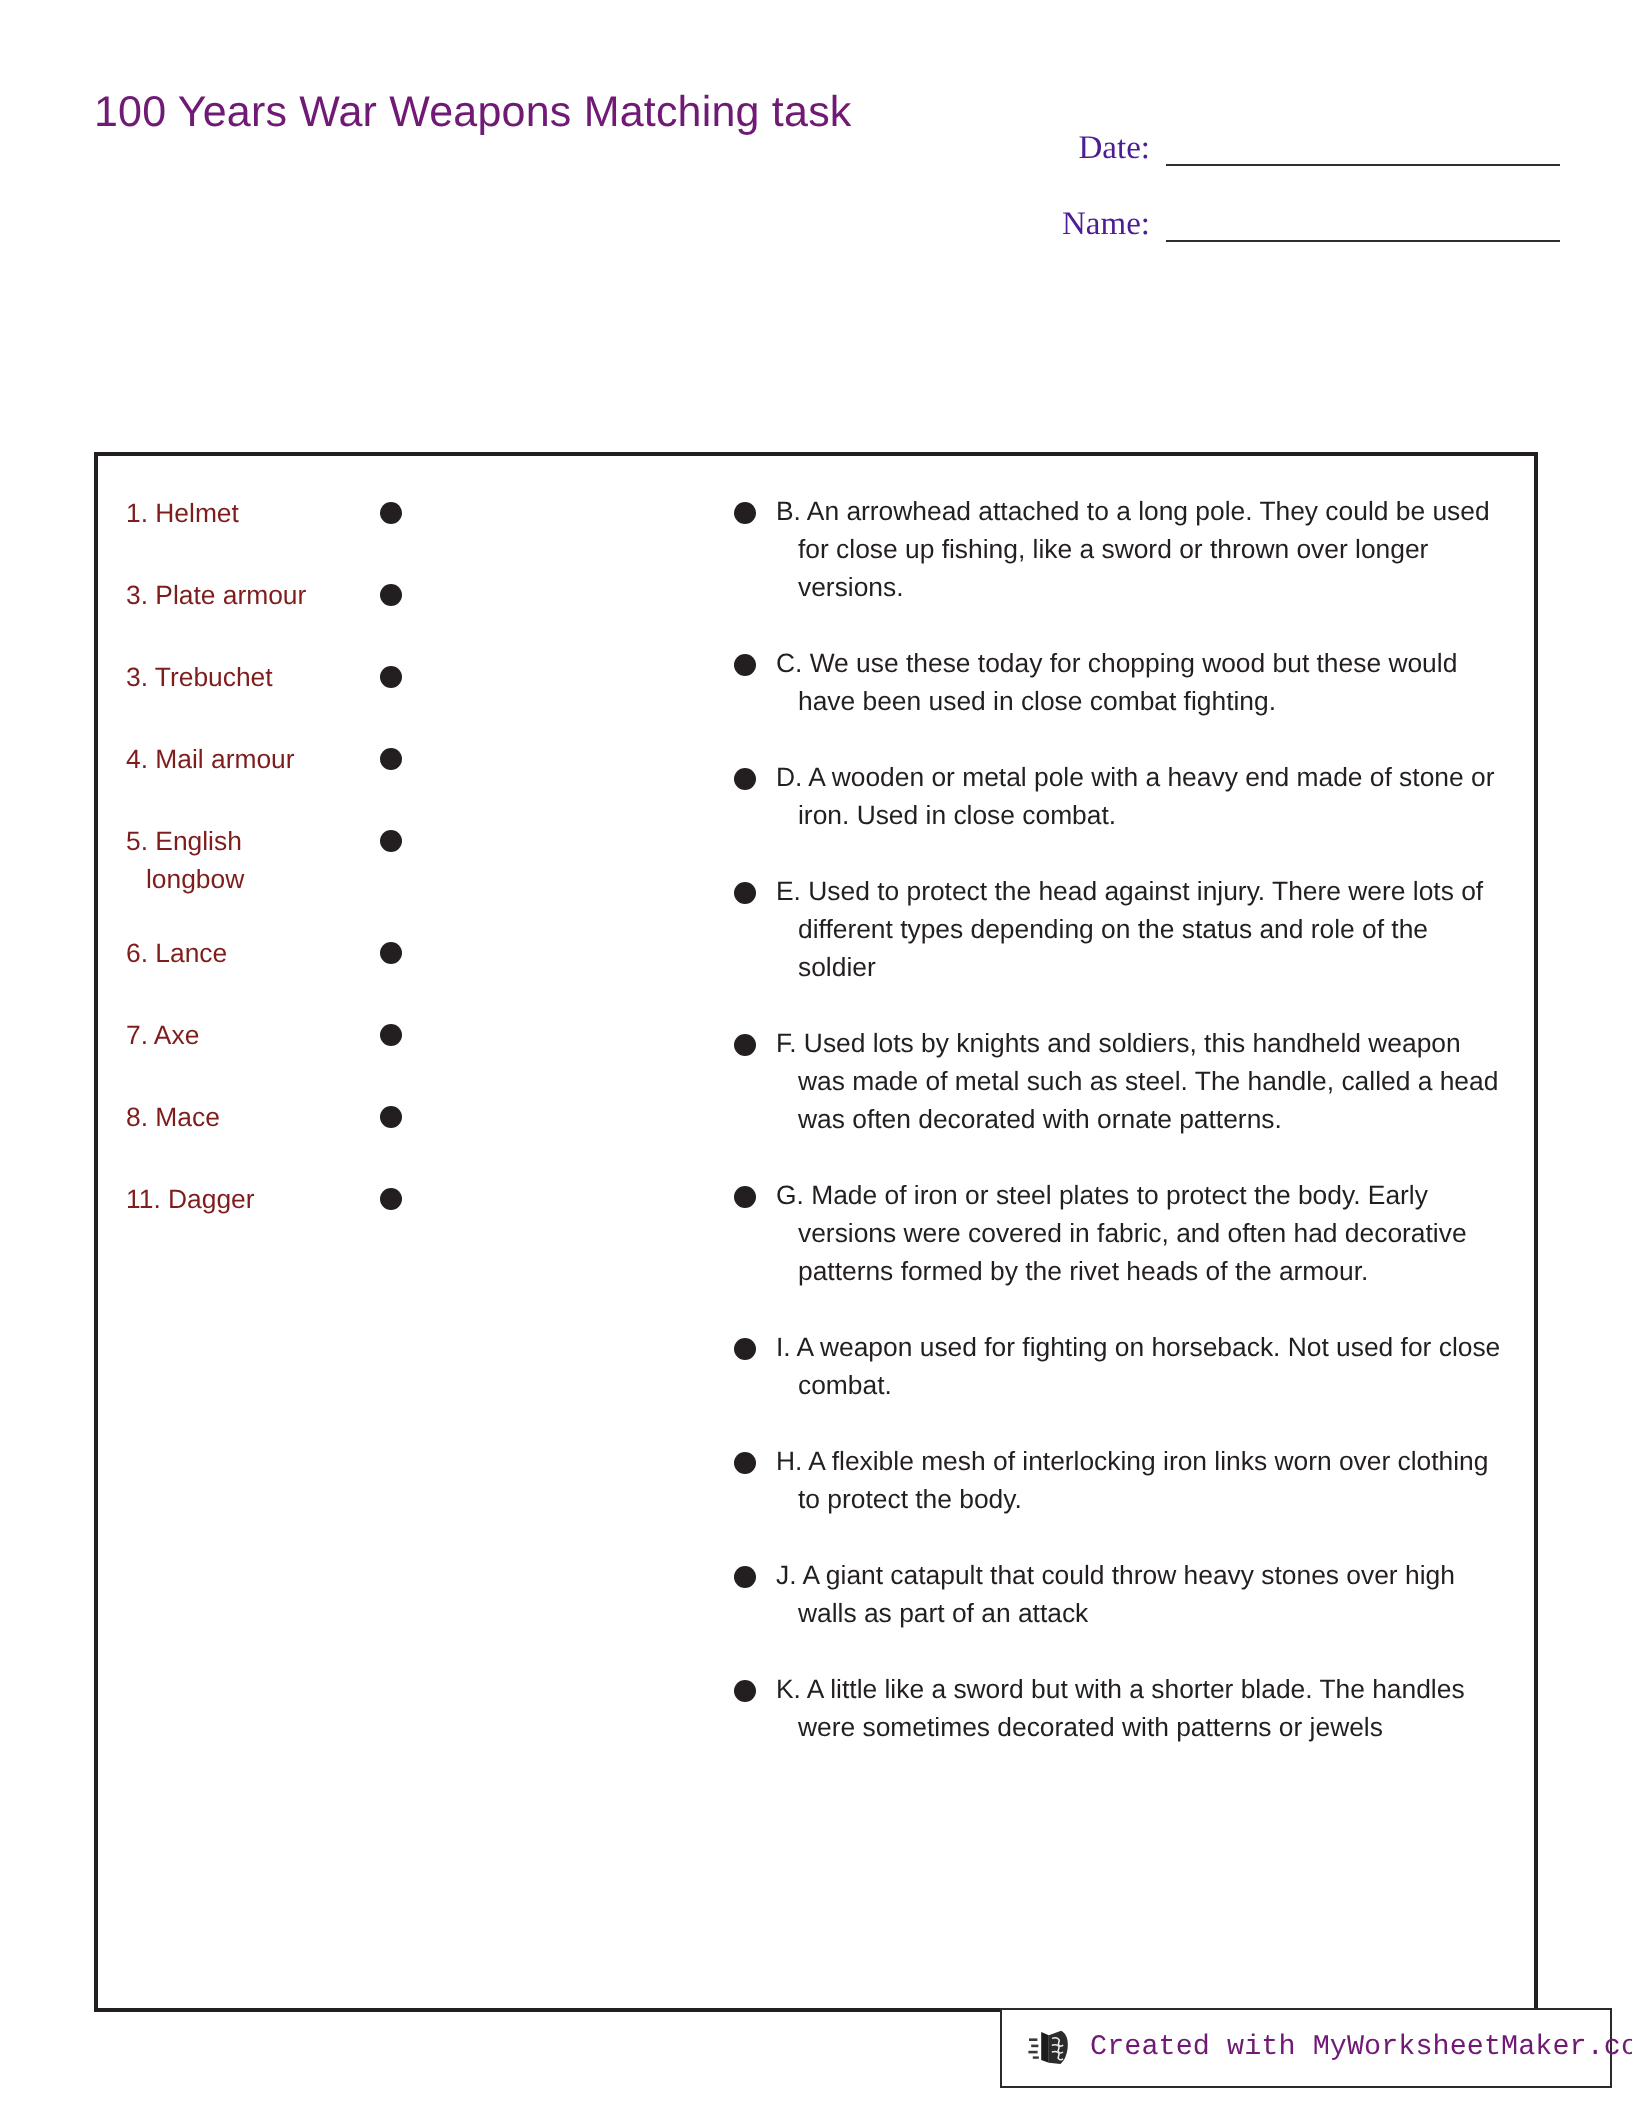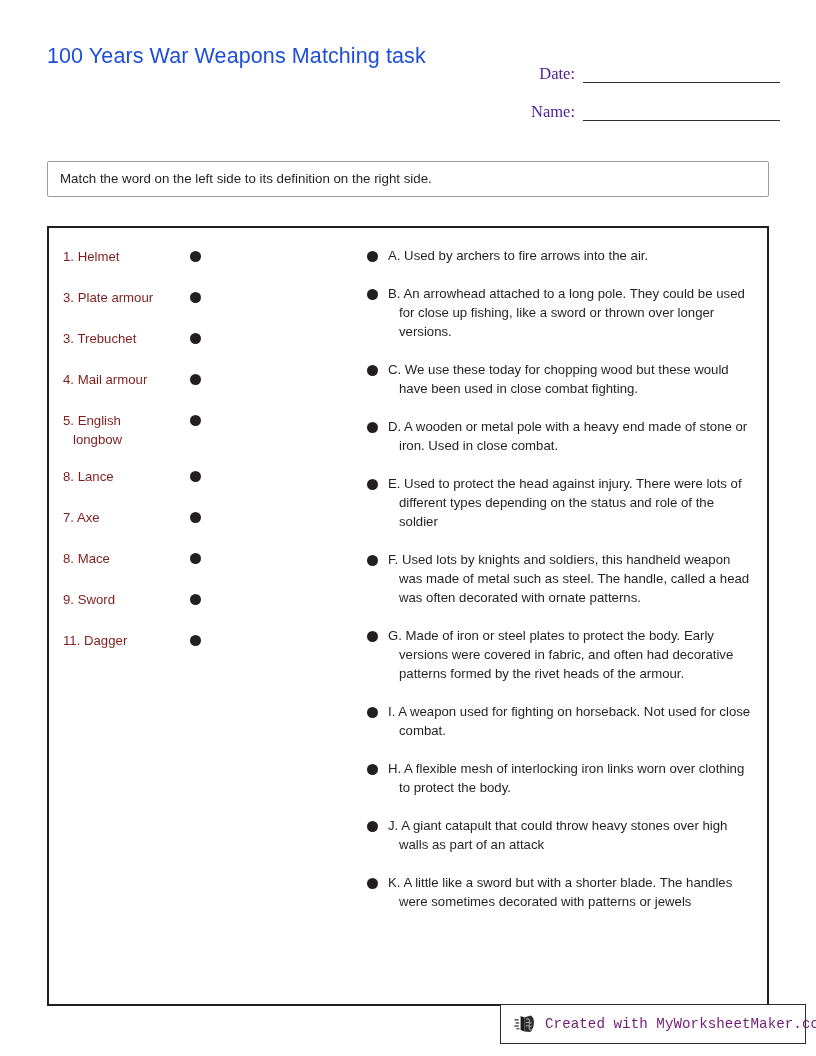--- a/index.html
+++ b/index.html
@@ -26,21 +26,21 @@
   }
 
   
   .worksheet-title {
     position: absolute;
     left: 47px;
     top: 44px;
     font-size: 21.5px;
     font-weight: 400;
     letter-spacing: 0.1px;
-    color: #1d4ed8;
+    color: #701a75;
     white-space: nowrap;
   }
 
   .meta-block {
     position: absolute;
     left: 505px;
     top: 48px;
     width: 275px;
   }
   .meta-row {
@@ -208,23 +208,20 @@
     <div class="meta-row">
       <span class="meta-label">Date:</span>
       <span class="meta-rule"></span>
     </div>
     <div class="meta-row">
       <span class="meta-label">Name:</span>
       <span class="meta-rule"></span>
     </div>
   </div>
 
-  <div class="instruction-box">
-    <span class="instruction-text">Match the word on the left side to its definition on the right side.</span>
-  </div>
 
   <div class="match-box">
 
     <div class="col-left" id="terms-col">
         <div class="term-row">
           <div class="term-text">1. Helmet</div>
           <div class="term-dot-wrap">
             <span class="dot"></span>
           </div>
         </div>
@@ -246,58 +243,46 @@
             <span class="dot"></span>
           </div>
         </div>
         <div class="term-row">
           <div class="term-text">5. English longbow</div>
           <div class="term-dot-wrap">
             <span class="dot"></span>
           </div>
         </div>
         <div class="term-row">
-          <div class="term-text">8. Lance</div>
+          <div class="term-text">6. Lance</div>
           <div class="term-dot-wrap">
             <span class="dot"></span>
           </div>
         </div>
         <div class="term-row">
           <div class="term-text">7. Axe</div>
           <div class="term-dot-wrap">
             <span class="dot"></span>
           </div>
         </div>
         <div class="term-row">
           <div class="term-text">8. Mace</div>
           <div class="term-dot-wrap">
             <span class="dot"></span>
           </div>
         </div>
         <div class="term-row">
-          <div class="term-text">9. Sword</div>
-          <div class="term-dot-wrap">
-            <span class="dot"></span>
-          </div>
-        </div>
-        <div class="term-row">
           <div class="term-text">11. Dagger</div>
           <div class="term-dot-wrap">
             <span class="dot"></span>
           </div>
         </div>
       </div>
 
     <div class="col-right" id="defs-col">
-        <div class="def-row">
-          <div class="def-dot-wrap">
-            <span class="dot"></span>
-          </div>
-          <div class="def-text">A. Used by archers to fire arrows into the air.</div>
-        </div>
         <div class="def-row">
           <div class="def-dot-wrap">
             <span class="dot"></span>
           </div>
           <div class="def-text">B. An arrowhead attached to a long pole. They could be used for close up fishing, like a sword or thrown over longer versions.</div>
         </div>
         <div class="def-row">
           <div class="def-dot-wrap">
             <span class="dot"></span>
           </div>

